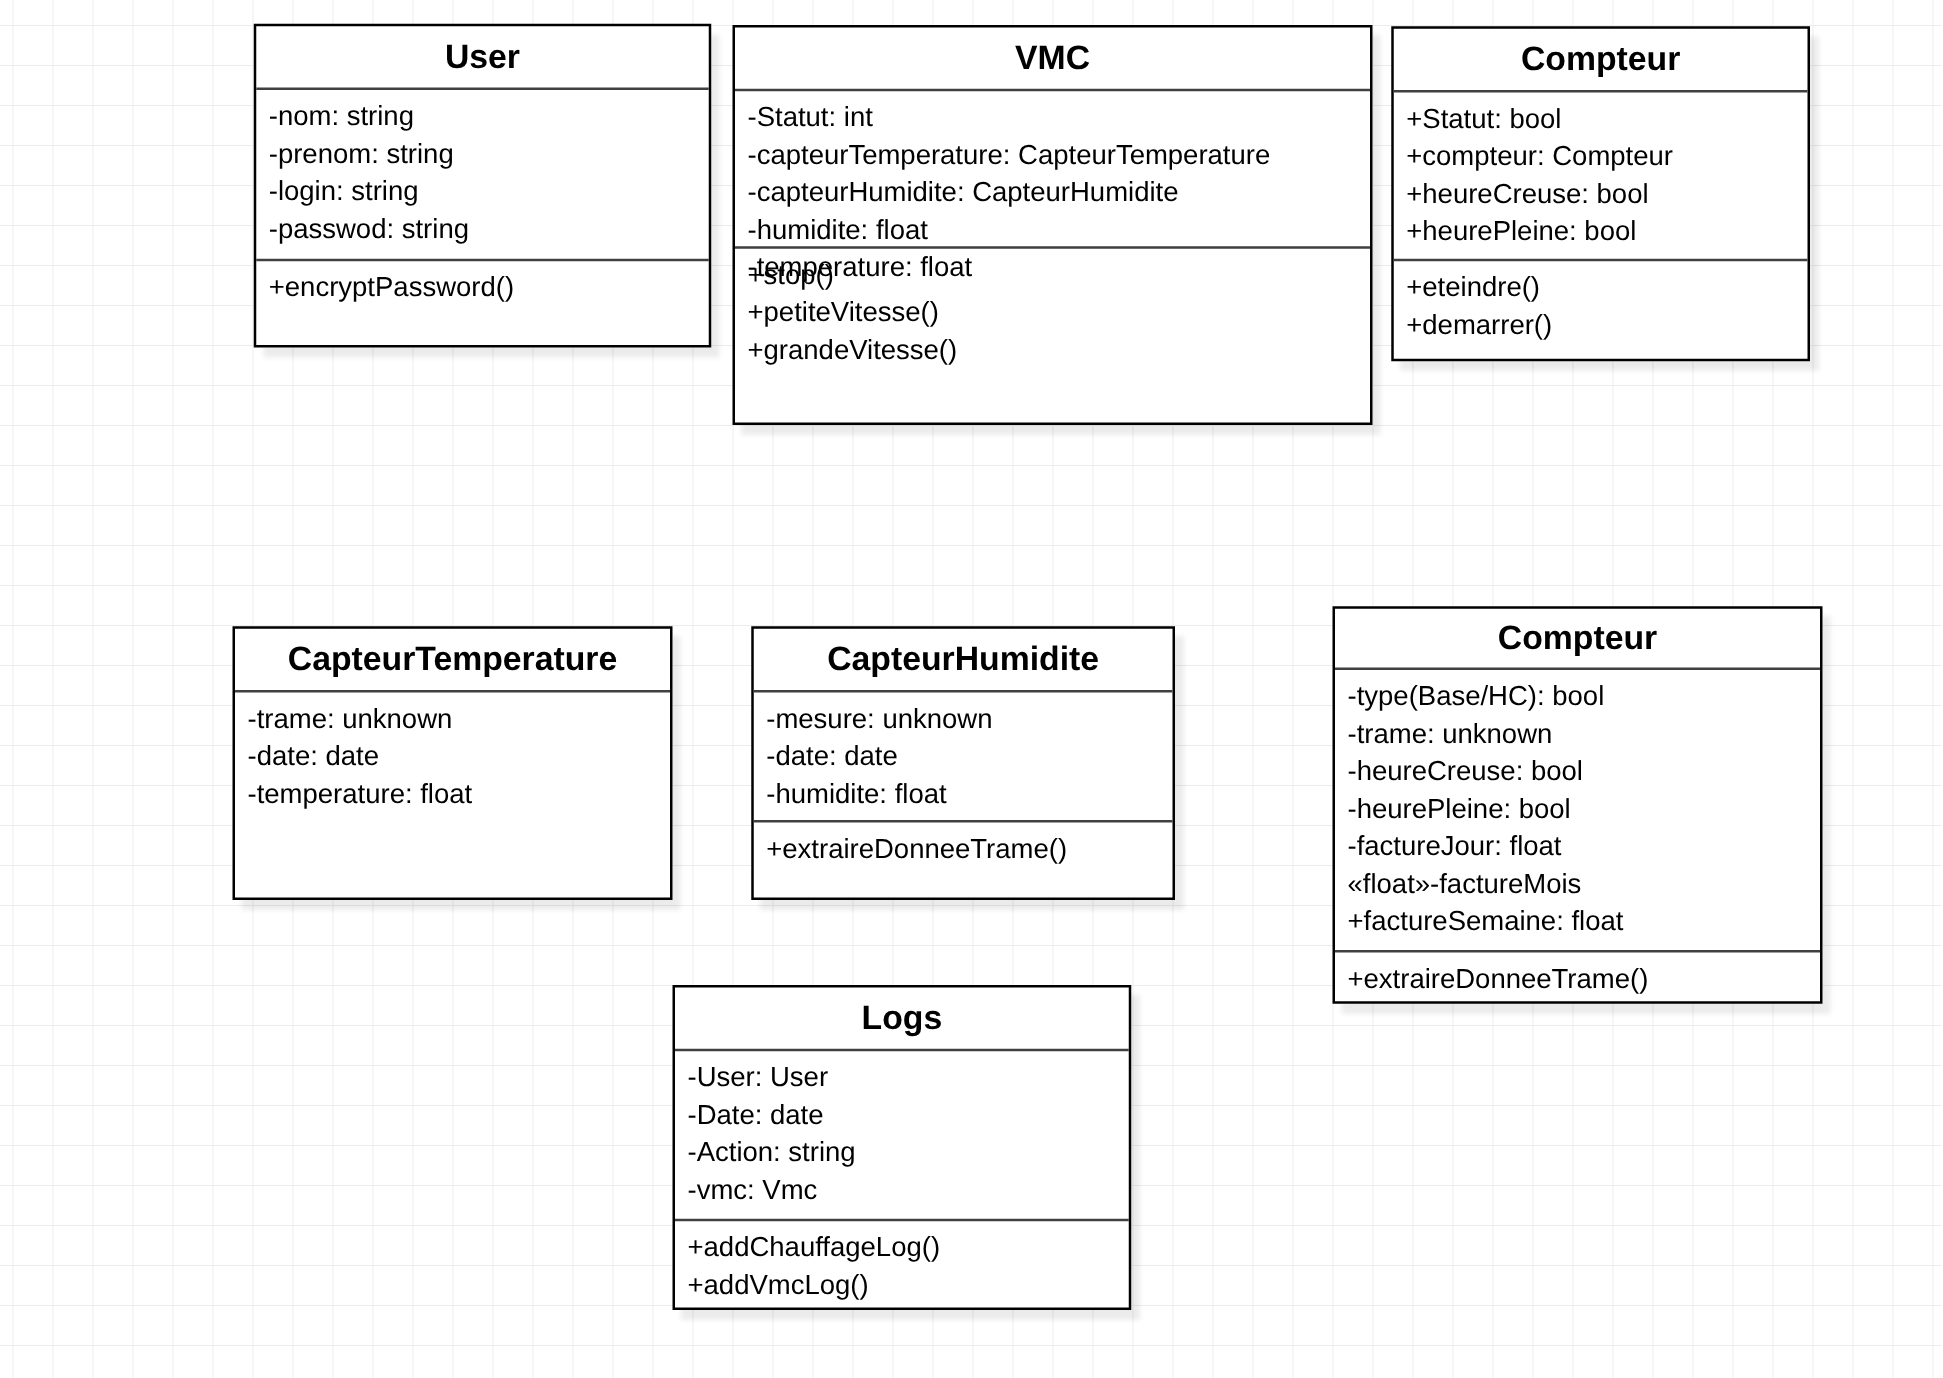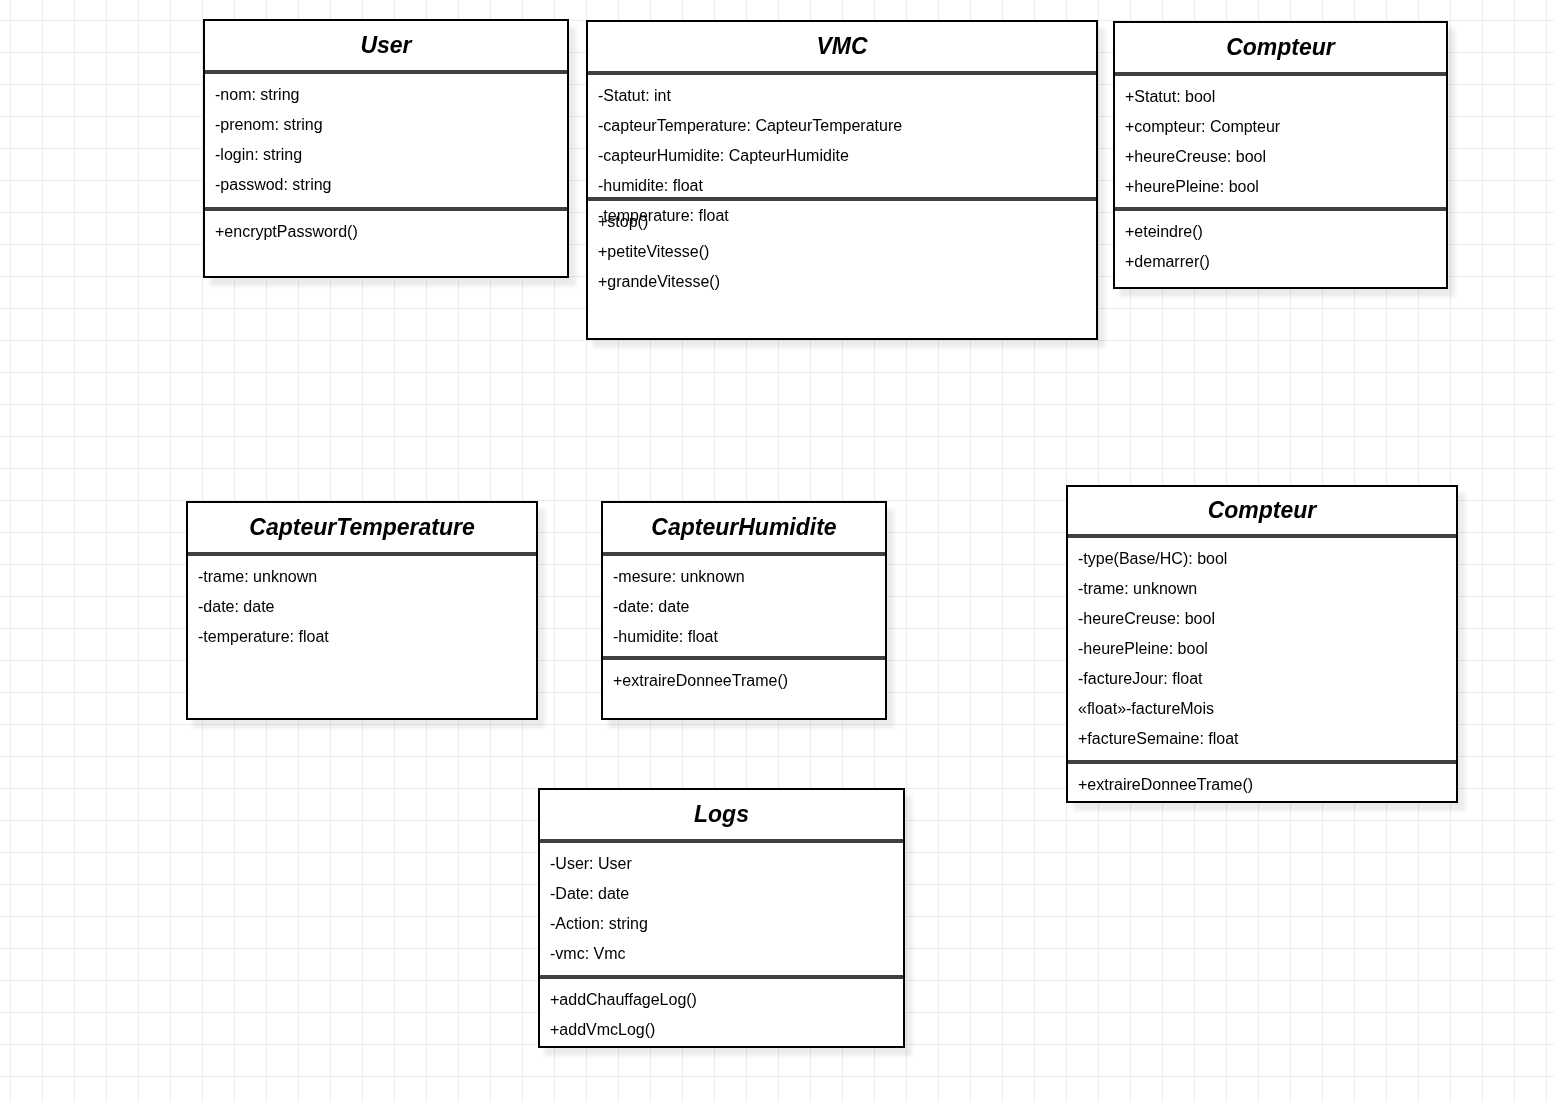--- a/index.html
+++ b/index.html
@@ -26,46 +26,45 @@
     border: 2px solid #000;
     box-shadow: 7px 8px 4px rgba(0, 0, 0, 0.08);
   }
 
   .uml-title {
     flex: 0 0 auto;
     display: flex;
     align-items: center;
     justify-content: center;
     font-weight: bold;
-    font-size: 23px;
+    font-size: 27px;
     height: 49px;
     white-space: nowrap;
-    font-style: italic;
   }
 
   .uml-attrs, .uml-methods {
-    border-top: 4px solid #404040;
+    border-top: 2px solid #404040;
     padding: 6px 8px 6px 10px;
-    font-size: 16px;
+    font-size: 22px;
     line-height: 30px;
   }
   .uml-attrs { flex: 0 0 auto; }
   .uml-methods { flex: 1 1 auto; }
   .member-line { white-space: nowrap; }
 
   
   .box-user                { left: 203px; top: 19px;  width: 366px; height: 259px; }
   .box-user .uml-attrs                { height: 137px; }
   .box-vmc                 { left: 586px; top: 20px;  width: 512px; height: 320px; }
   .box-vmc .uml-attrs                 { height: 126px; }
   .box-chauffage           { left: 1113px; top: 21px; width: 335px; height: 268px; }
   .box-chauffage .uml-attrs           { height: 135px; }
   .box-capteur-temperature { left: 186px; top: 501px; width: 352px; height: 219px; }
   .box-capteur-temperature .uml-attrs { height: 104px; }
-  .box-capteur-humidite    { left: 601px; top: 501px; width: 286px; height: 219px; }
+  .box-capteur-humidite    { left: 601px; top: 501px; width: 339px; height: 219px; }
   .box-capteur-humidite .uml-attrs    { height: 104px; }
   .box-compteur            { left: 1066px; top: 485px; width: 392px; height: 318px; }
   .box-compteur .uml-attrs            { height: 226px; }
   .box-compteur .uml-title            { height: 47px; }
   .box-logs                { left: 538px; top: 788px; width: 367px; height: 260px; }
   .box-logs .uml-attrs                { height: 136px; }
 </style>
 </head>
 <body>
 

